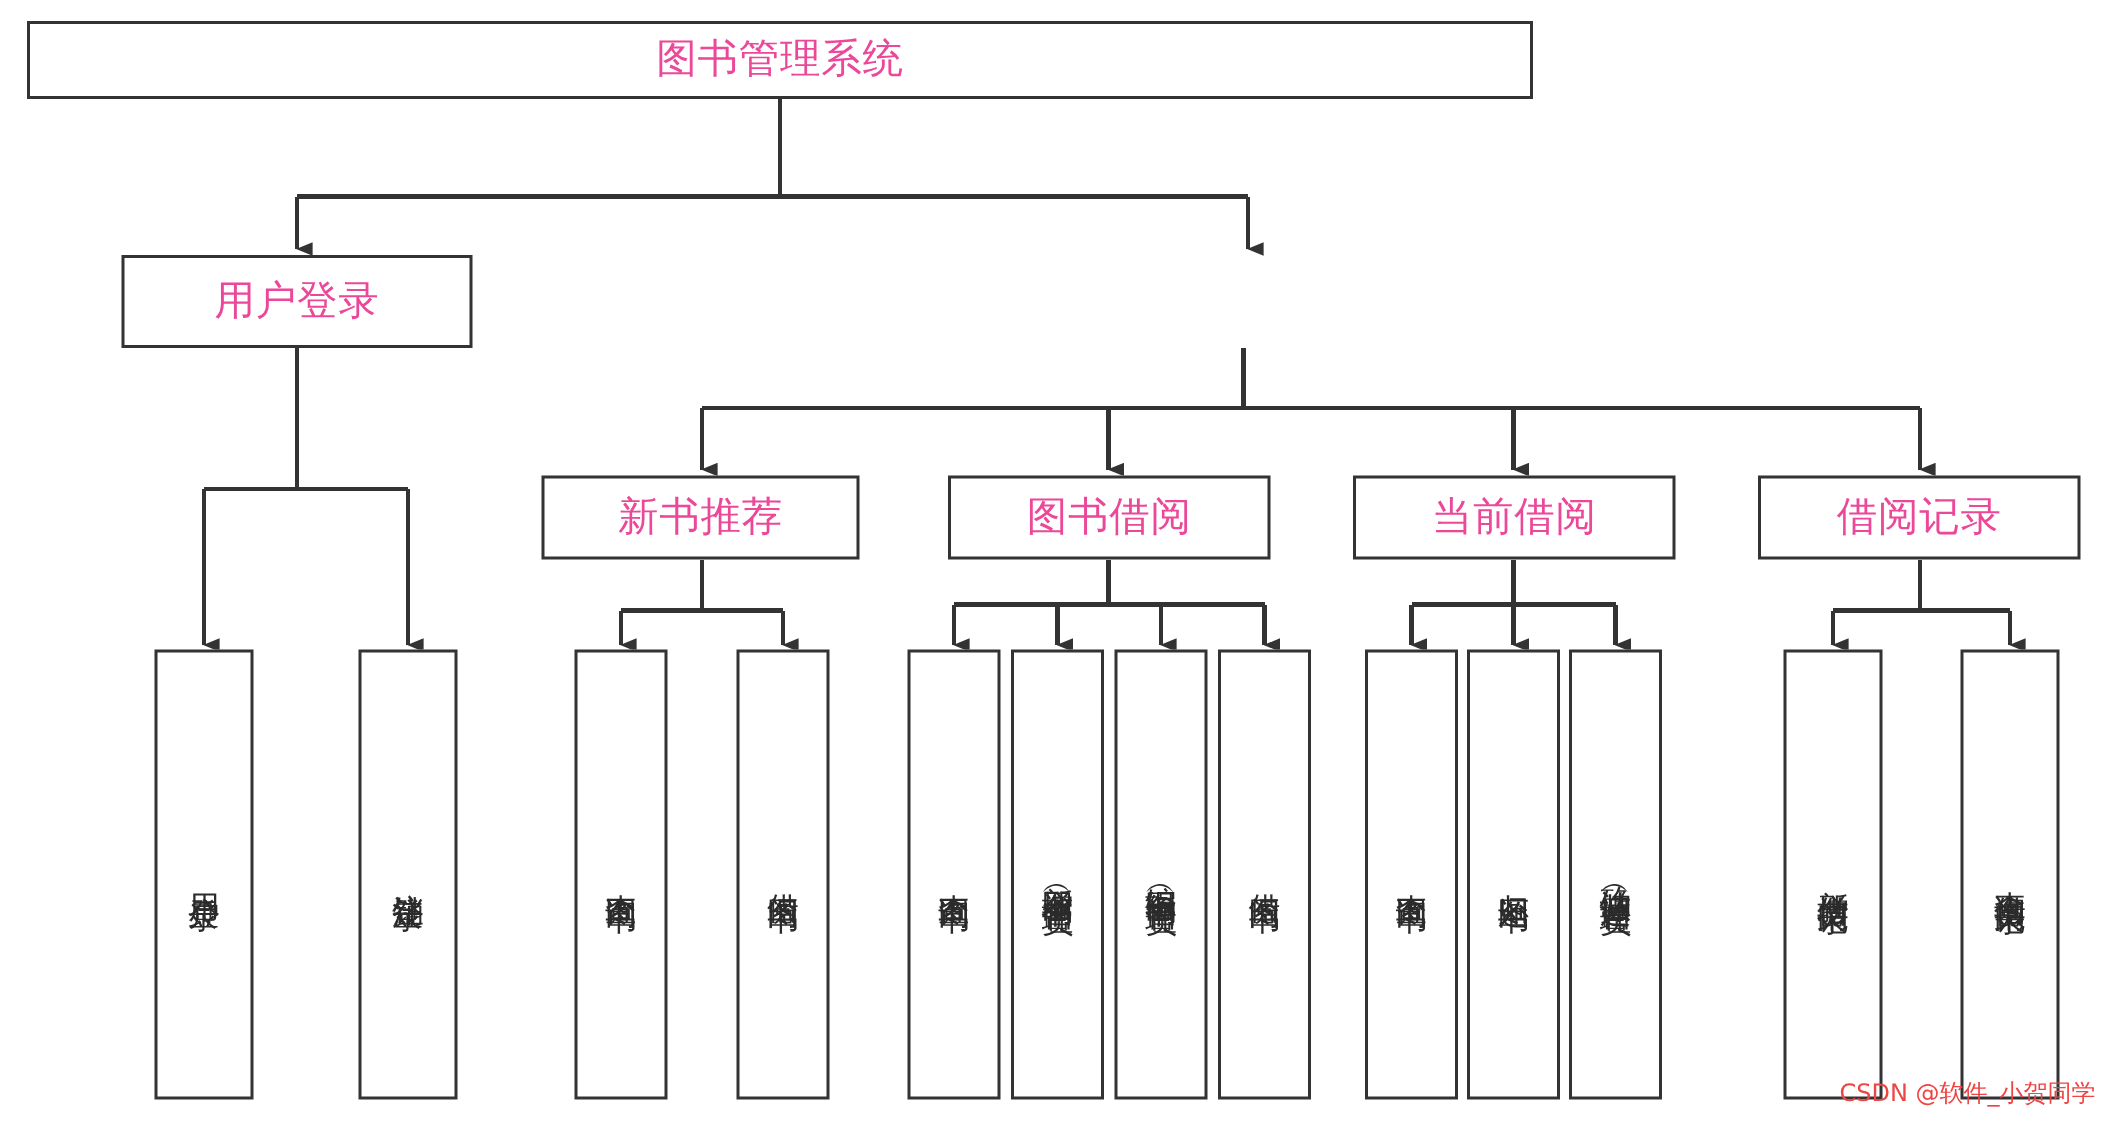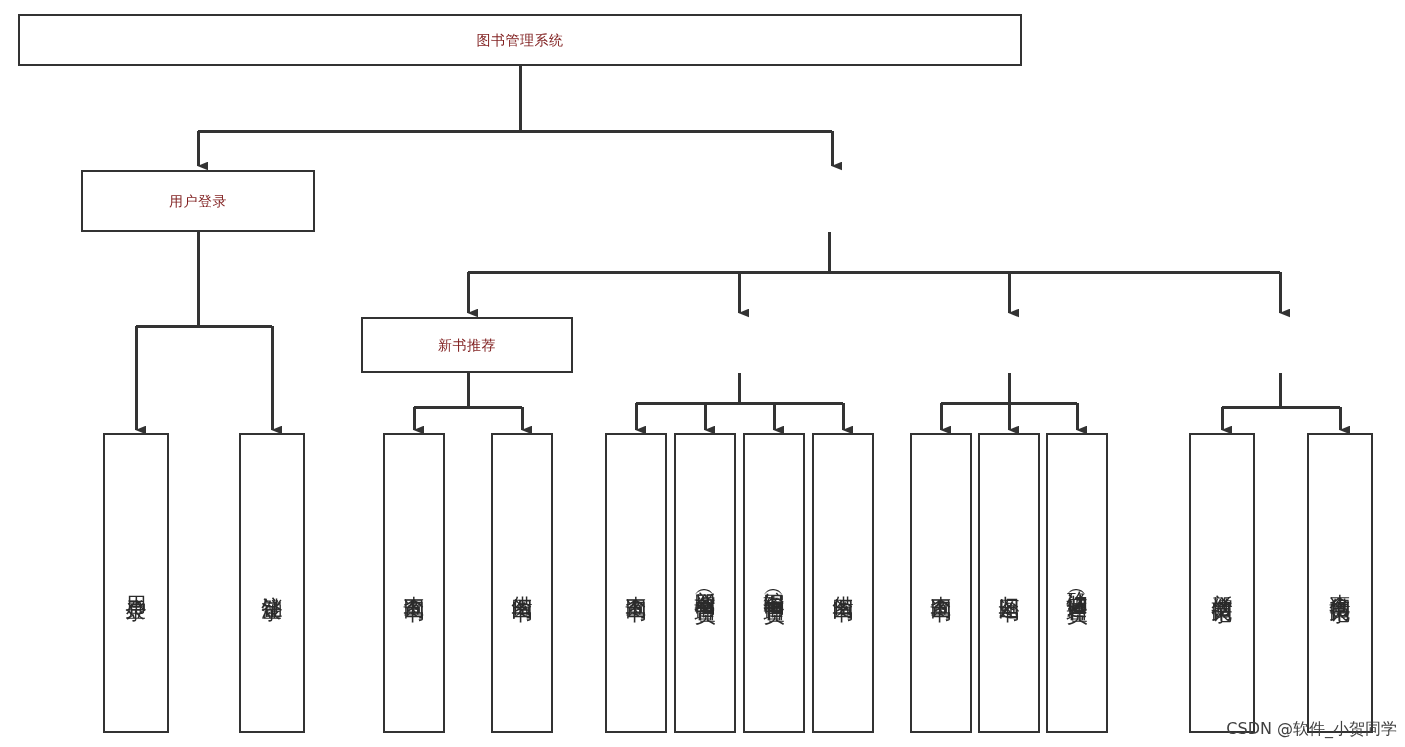--- a/index.html
+++ b/index.html
@@ -33,41 +33,41 @@
     position: absolute;
     box-sizing: border-box;
     background: #ffffff;
     border: 2.5px solid #333333;
     display: flex;
     align-items: center;
     justify-content: center;
     overflow: hidden;
   }
   .node-label-h {
-    font-size: 14px;
-    color: #7f1d1d;
+    font-size: 27px;
+    color: #ec4899;
     line-height: 1.2;
     letter-spacing: 0.5px;
     white-space: nowrap;
   }
   .node-label-v {
     writing-mode: vertical-rl;
     text-orientation: upright;
     font-size: 21px;
     color: #2b2b2b;
     line-height: 1.34;
     letter-spacing: 2px;
     white-space: nowrap;
   }
   .watermark {
     position: absolute;
     right: 8px;
     bottom: 7px;
     font-size: 16px;
-    color: #404040;
+    color: #ef4444;
     white-space: nowrap;
     user-select: none;
   }
 </style>
 </head>
 <body>
 
 <div id="diagram-root">
 
   <svg id="tree-svg" viewBox="0 0 1405 747" xmlns="http://www.w3.org/2000/svg">
@@ -126,22 +126,31 @@
 
   <div class="node-box" style="left:81px; top:170px; width:234px; height:62px;">
     <span class="node-label-h">用户登录</span>
   </div>
 
 
   <div class="node-box" style="left:361px; top:317px; width:212px; height:56px;">
     <span class="node-label-h">新书推荐</span>
   </div>
 
-
-
+  <div class="node-box" style="left:632px; top:317px; width:215px; height:56px;">
+    <span class="node-label-h">图书借阅</span>
+  </div>
+
+  <div class="node-box" style="left:902px; top:317px; width:215px; height:56px;">
+    <span class="node-label-h">当前借阅</span>
+  </div>
+
+  <div class="node-box" style="left:1172px; top:317px; width:215px; height:56px;">
+    <span class="node-label-h">借阅记录</span>
+  </div>
 
   <div class="node-box" style="left:103px; top:433px; width:66px; height:300px;">
     <span class="node-label-v">用户登录</span>
   </div>
 
   <div class="node-box" style="left:239px; top:433px; width:66px; height:300px;">
     <span class="node-label-v">注销登录</span>
   </div>
 
   <div class="node-box" style="left:383px; top:433px; width:62px; height:300px;">

